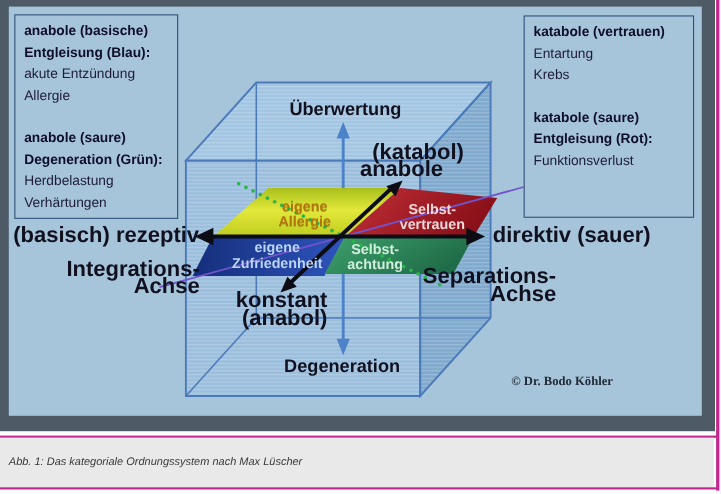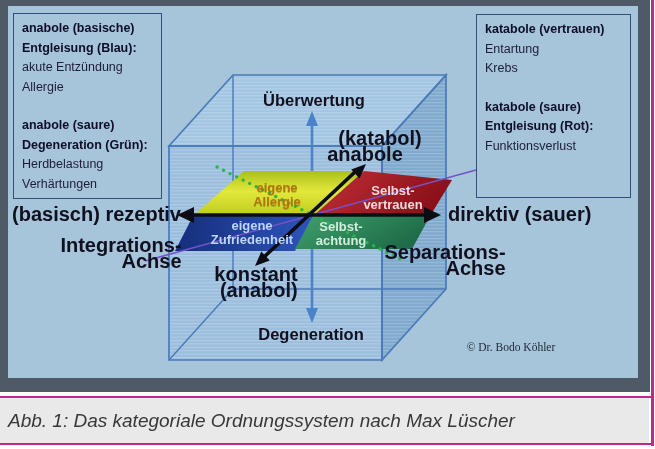--- a/index.html
+++ b/index.html
@@ -31,32 +31,32 @@
   .ax{font-size:20px;line-height:15.5px;}
   .qlbl{
     position:absolute;transform:translate(-50%,-50%);text-align:center;
     font-weight:bold;font-size:13px;line-height:13.5px;white-space:nowrap;
   }
   .q-freedom{color:#b27512;text-shadow:0 1px 0 rgba(96,96,10,.35);}
   .q-trust{color:#f0d9da;}
   .q-content{color:#bdd5f7;}
   .q-respect{color:#d2eedd;}
   .copyright{
-    position:absolute;transform:translate(-50%,-50%);font-weight:normal;
+    position:absolute;transform:translate(-50%,-50%);font-weight:bold;
     font-family:"Liberation Serif",serif;font-size:11.5px;color:#222b38;white-space:nowrap;
   }
 
   
   .edge-line{position:absolute;left:651px;top:0;width:2.5px;height:446px;background:#c02890;}
   .cap-rule-top{position:absolute;left:0;top:396px;width:653px;height:2px;background:#c02890;}
   .cap-band{position:absolute;left:0;top:398px;width:649px;height:45px;background:#e9e9e9;}
   .cap-rule-bot{position:absolute;left:0;top:443px;width:653px;height:2px;background:#c02890;}
   .caption{
     position:absolute;left:8px;top:0;height:45px;line-height:45px;
-    font-style:italic;font-size:19px;color:#383838;white-space:nowrap;
+    font-style:italic;font-size:10px;color:#383838;white-space:nowrap;
   }
 </style>
 </head>
 <body>
 
 <div class="figure">
 
   <div class="frame">
     <div class="canvas">
 

